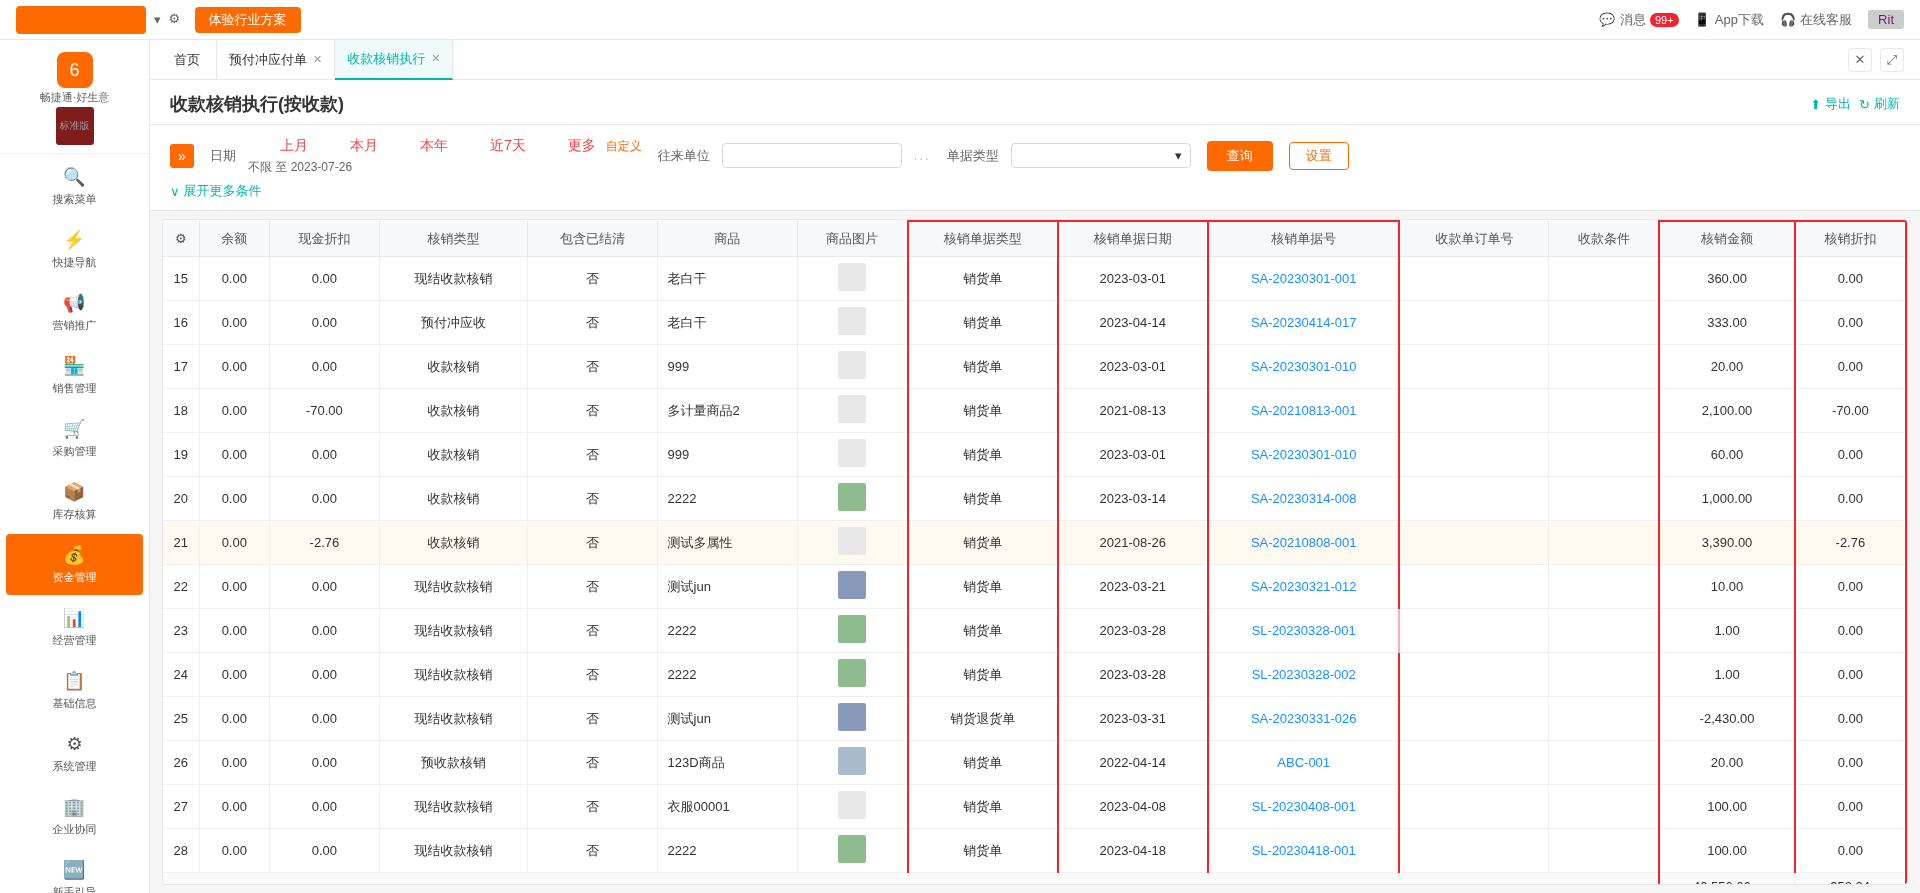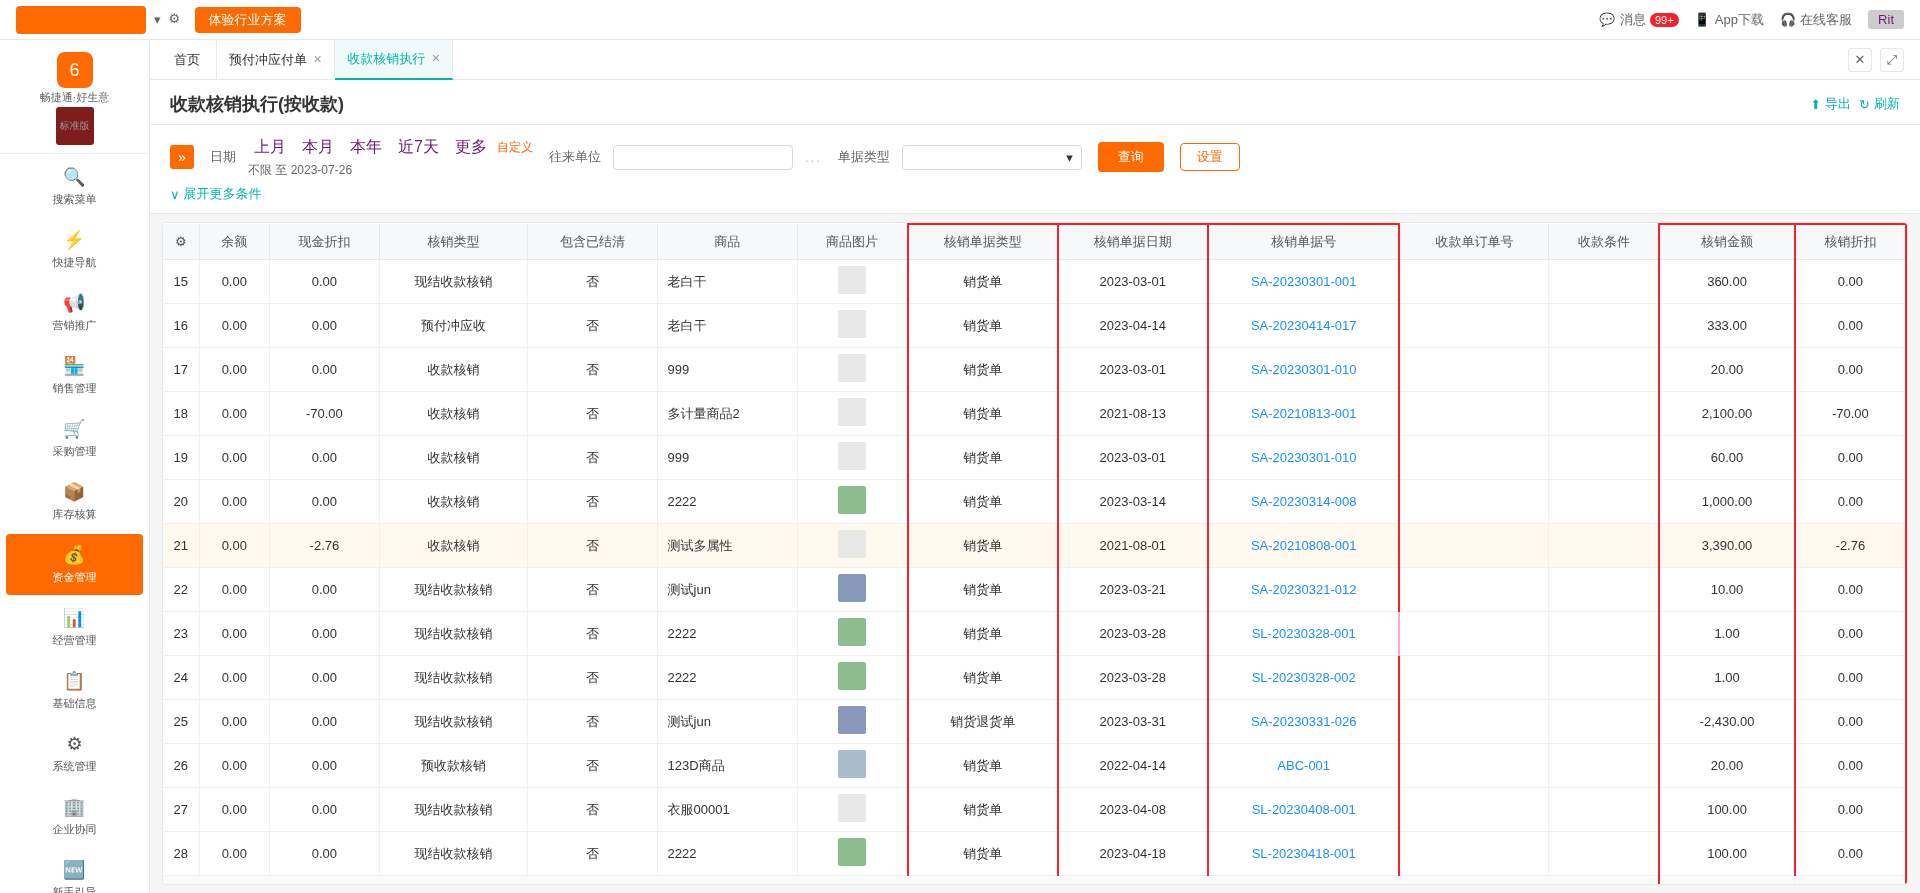--- a/index.html
+++ b/index.html
@@ -51,21 +51,21 @@
     .btn-refresh { display: flex; align-items: center; gap: 4px; color: #00b8a9; cursor: pointer; font-size: 13px; }
 
     
     .filter-area { background: #fff; padding: 10px 20px; border-bottom: 1px solid #e8e8e8; }
     .filter-row { display: flex; align-items: center; gap: 16px; flex-wrap: wrap; }
     .filter-toggle { width: 24px; height: 24px; background: #ff6a00; color: #fff; display: flex; align-items: center; justify-content: center; cursor: pointer; border-radius: 3px; font-size: 14px; flex-shrink: 0; }
     .filter-item { display: flex; align-items: center; gap: 12px; }
     .filter-label { color: #666; white-space: nowrap; }
     .filter-date-group { display: flex; flex-direction: column; gap: 2px; }
     .filter-date-row { display: flex; align-items: center; gap: 4px; }
-    .filter-date-btn { padding: 2px 6px; color: #701a75; cursor: pointer; font-size: 16px; }
+    .filter-date-btn { padding: 2px 6px; color: #ef4444; cursor: pointer; font-size: 14px; margin-left: 26px; }
     .filter-date-custom { color: #ff6a00; font-size: 12px; cursor: pointer; }
     .filter-date-range { font-size: 12px; color: #666; }
     .filter-input { border: 1px solid #d9d9d9; border-radius: 4px; padding: 4px 8px; color: #333; min-width: 160px; background: #fff; }
     .filter-dots { color: #bbb; letter-spacing: 2px; }
     .filter-select { border: 1px solid #d9d9d9; border-radius: 4px; padding: 4px 8px; color: #333; min-width: 140px; background: #fff; display: flex; align-items: center; justify-content: space-between; cursor: pointer; }
     .btn-query { background: #ff6a00; color: #fff; border: none; border-radius: 4px; padding: 6px 20px; font-size: 13px; cursor: pointer; }
     .btn-settings { background: #fff; color: #ff6a00; border: 1px solid #ff6a00; border-radius: 4px; padding: 4px 16px; font-size: 13px; cursor: pointer; }
     .filter-expand { display: flex; align-items: center; gap: 4px; color: #00b8a9; cursor: pointer; font-size: 13px; margin: 6px auto 0; }
 
     
@@ -371,21 +371,21 @@
   </tr>
               <tr class="highlighted">
     <td class="row-num">21</td>
     <td>0.00</td>
     <td class="text-red">-2.76</td>
     <td>收款核销</td>
     <td>否</td>
     <td style="text-align:left;">测试多属性</td>
     <td><span class="img-placeholder"></span></td>
     <td style="border-left:2px solid #f5222d;border-right:2px solid #f5222d;">销货单</td>
-    <td style="border-right:2px solid #f5222d;">2021-08-01</td>
+    <td style="border-right:2px solid #f5222d;">2021-08-26</td>
     <td style="border-right:2px solid #f5222d;"><a class="link-text">SA-20210808-001</a></td>
     <td></td>
     <td></td>
     <td style="border-left:2px solid #f5222d;border-right:2px solid #f5222d;" class="text-orange">3,390.00</td>
     <td style="border-right:2px solid #f5222d;" class="text-red">-2.76</td>
   </tr>
               <tr>
     <td class="row-num">22</td>
     <td>0.00</td>
     <td>0.00</td>

